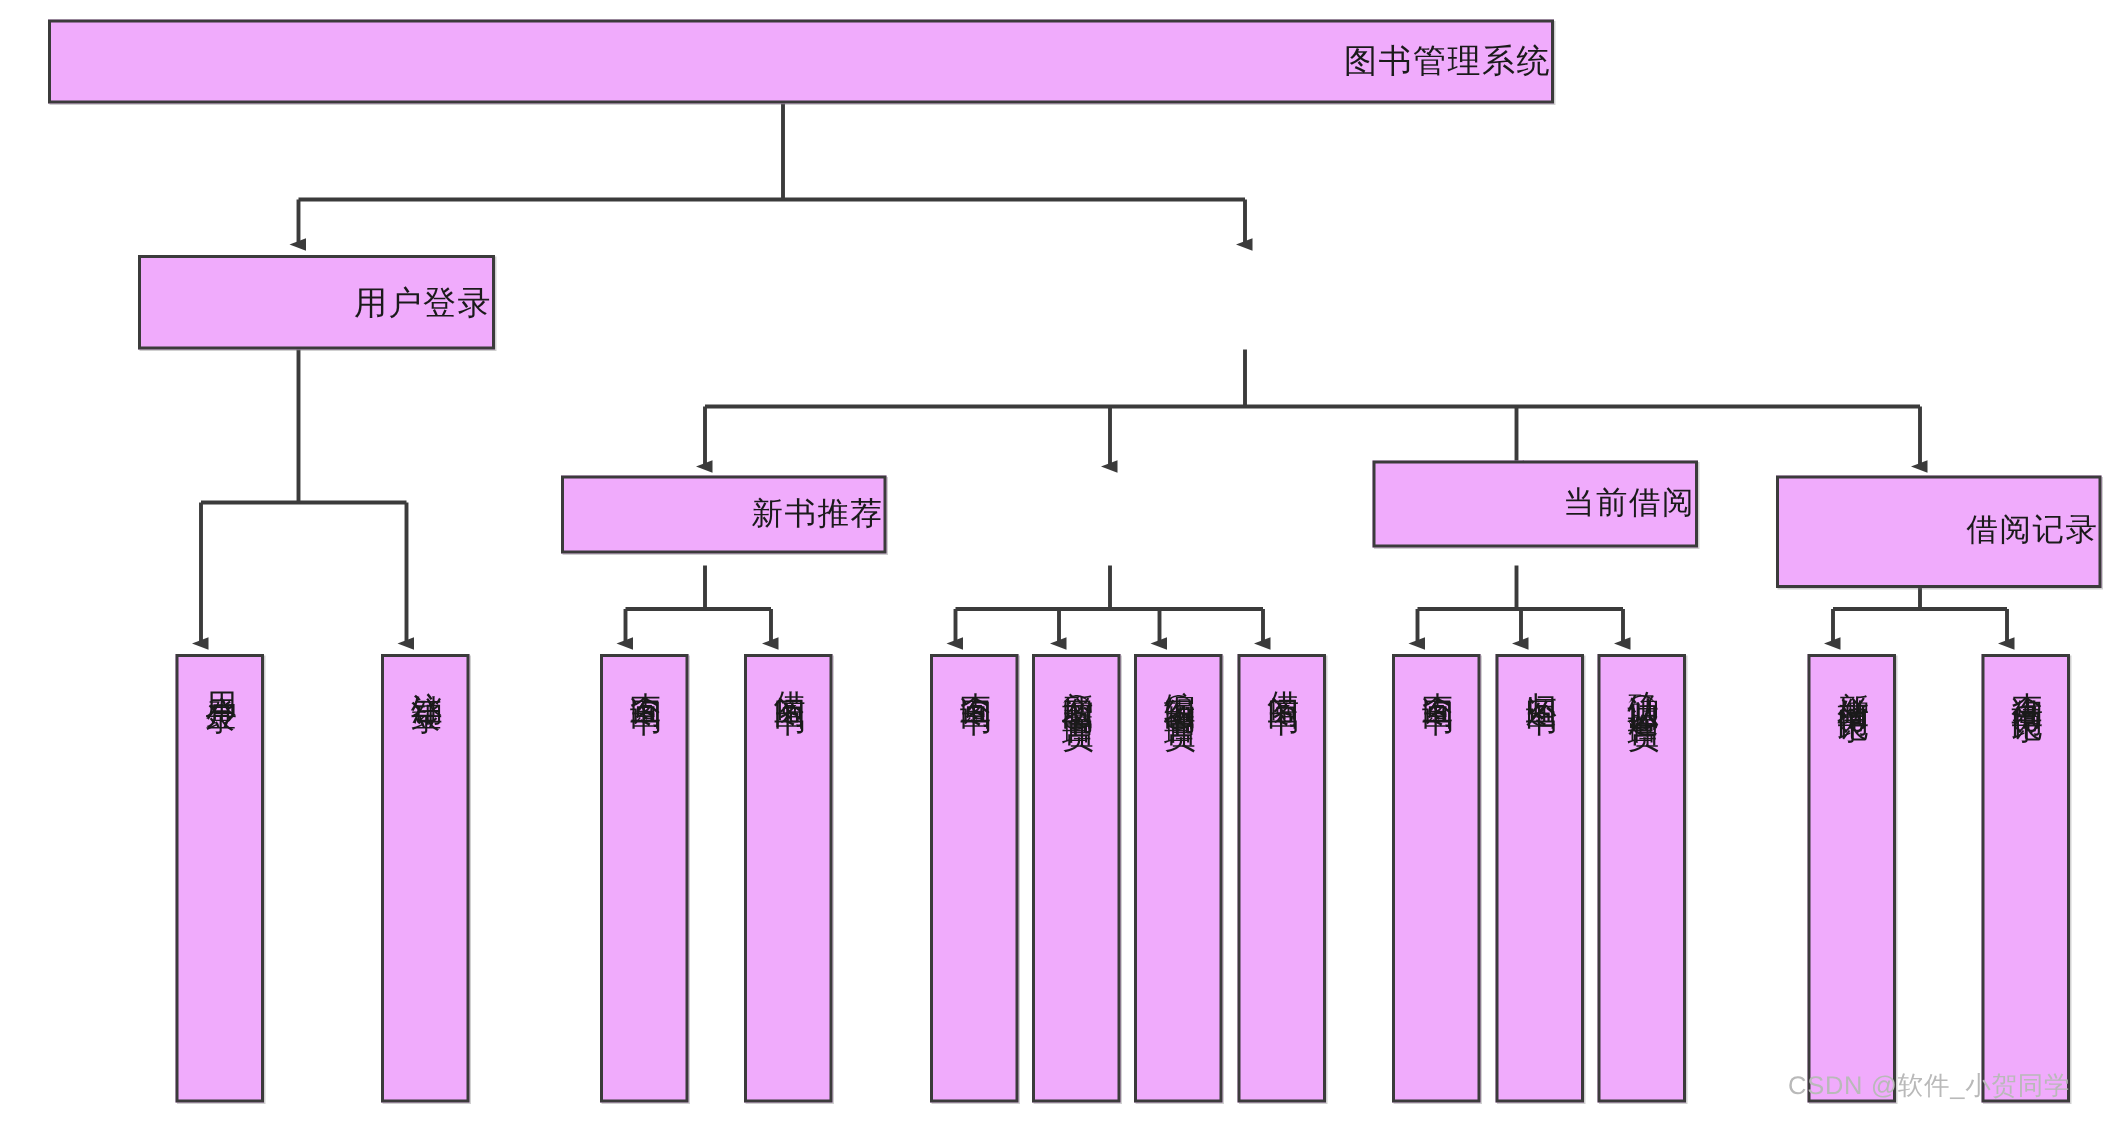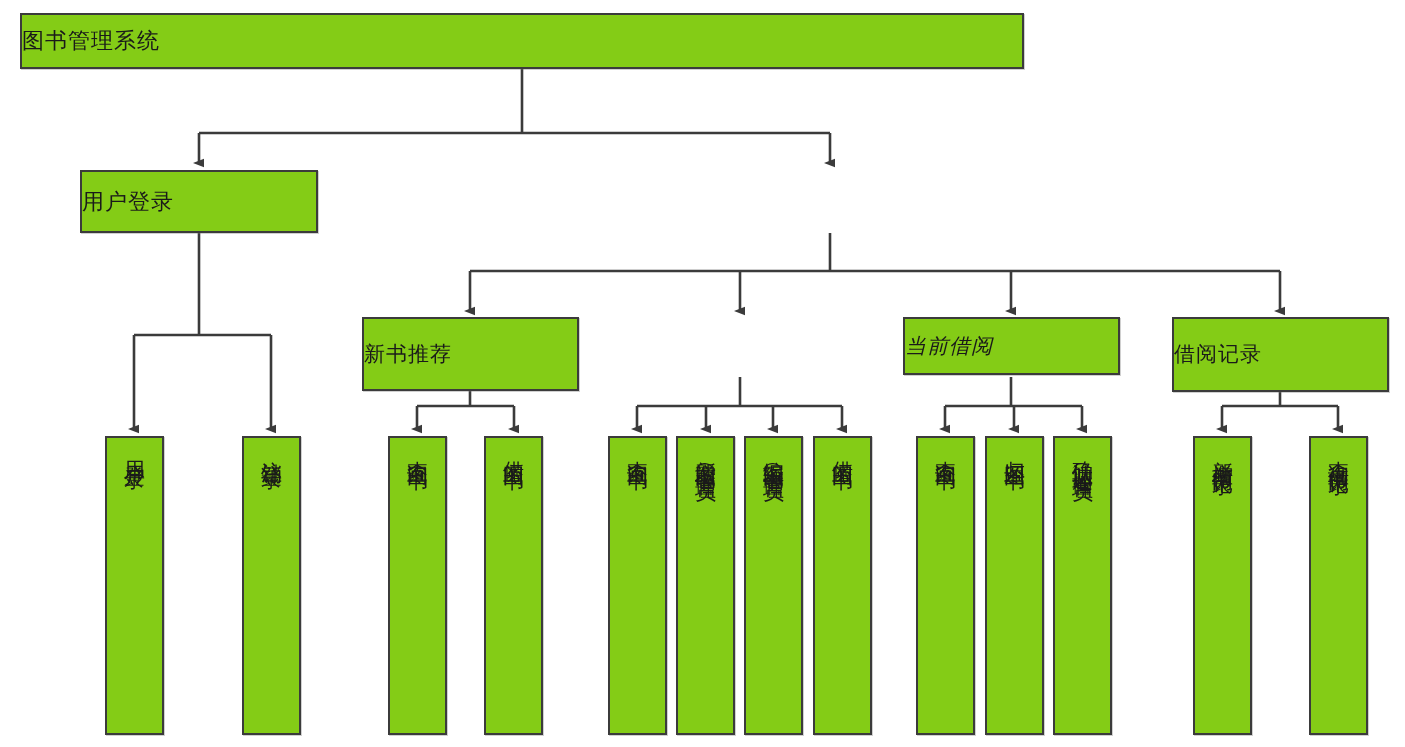--- a/index.html
+++ b/index.html
@@ -21,27 +21,28 @@
     position: absolute;
     left: 0;
     top: 0;
     width: 1405px;
     height: 747px;
     pointer-events: none;
   }
   .node {
     position: absolute;
     box-sizing: border-box;
-    background: #84cc16;
+    background: #f0abfc;
     border: 2.5px solid #3b3b3b;
     display: flex;
     align-items: center;
-    justify-content: flex-start;
+    justify-content: flex-end;
     color: #111111;
     box-shadow: 1px 1px 0 rgba(120,120,120,0.35);
+    margin-left: 12px;
   }
   .node .label {
     font-size: 21px;
     letter-spacing: 1px;
     line-height: 1.15;
     white-space: nowrap;
     color: #1a1a1a;
   }
   .node.vertical {
     align-items: flex-start;
@@ -128,26 +129,26 @@
 
   <div class="node root" style="left:20px; top:13px; width:1004px; height:56px;">
     <span class="label">图书管理系统</span>
   </div>
 
   <div class="node lvl1" style="left:80px; top:170px; width:238px; height:63px;">
     <span class="label">用户登录</span>
   </div>
 
 
-  <div class="node lvl2" style="left:362px; top:317px; width:217px; height:74px;">
+  <div class="node lvl2" style="left:362px; top:317px; width:217px; height:52px;">
     <span class="label">新书推荐</span>
   </div>
 
 
-  <div class="node lvl2" style="left:903px; top:317px; width:217px; height:58px;font-style:italic;">
+  <div class="node lvl2" style="left:903px; top:307px; width:217px; height:58px;">
     <span class="label">当前借阅</span>
   </div>
 
   <div class="node lvl2" style="left:1172px; top:317px; width:217px; height:75px;">
     <span class="label">借阅记录</span>
   </div>
 
   <div class="node vertical" style="left:105px; top:436px; width:59px; height:299px;">
     <span class="label">用户登录</span>
   </div>
@@ -193,14 +194,15 @@
   </div>
 
   <div class="node vertical" style="left:1193px; top:436px; width:59px; height:299px;">
     <span class="label">新增借阅记录</span>
   </div>
 
   <div class="node vertical" style="left:1309px; top:436px; width:59px; height:299px;">
     <span class="label">查询借阅记录</span>
   </div>
 
+  <div class="watermark">CSDN @软件_小贺同学</div>
 
 </div>
 
 </body></html>

